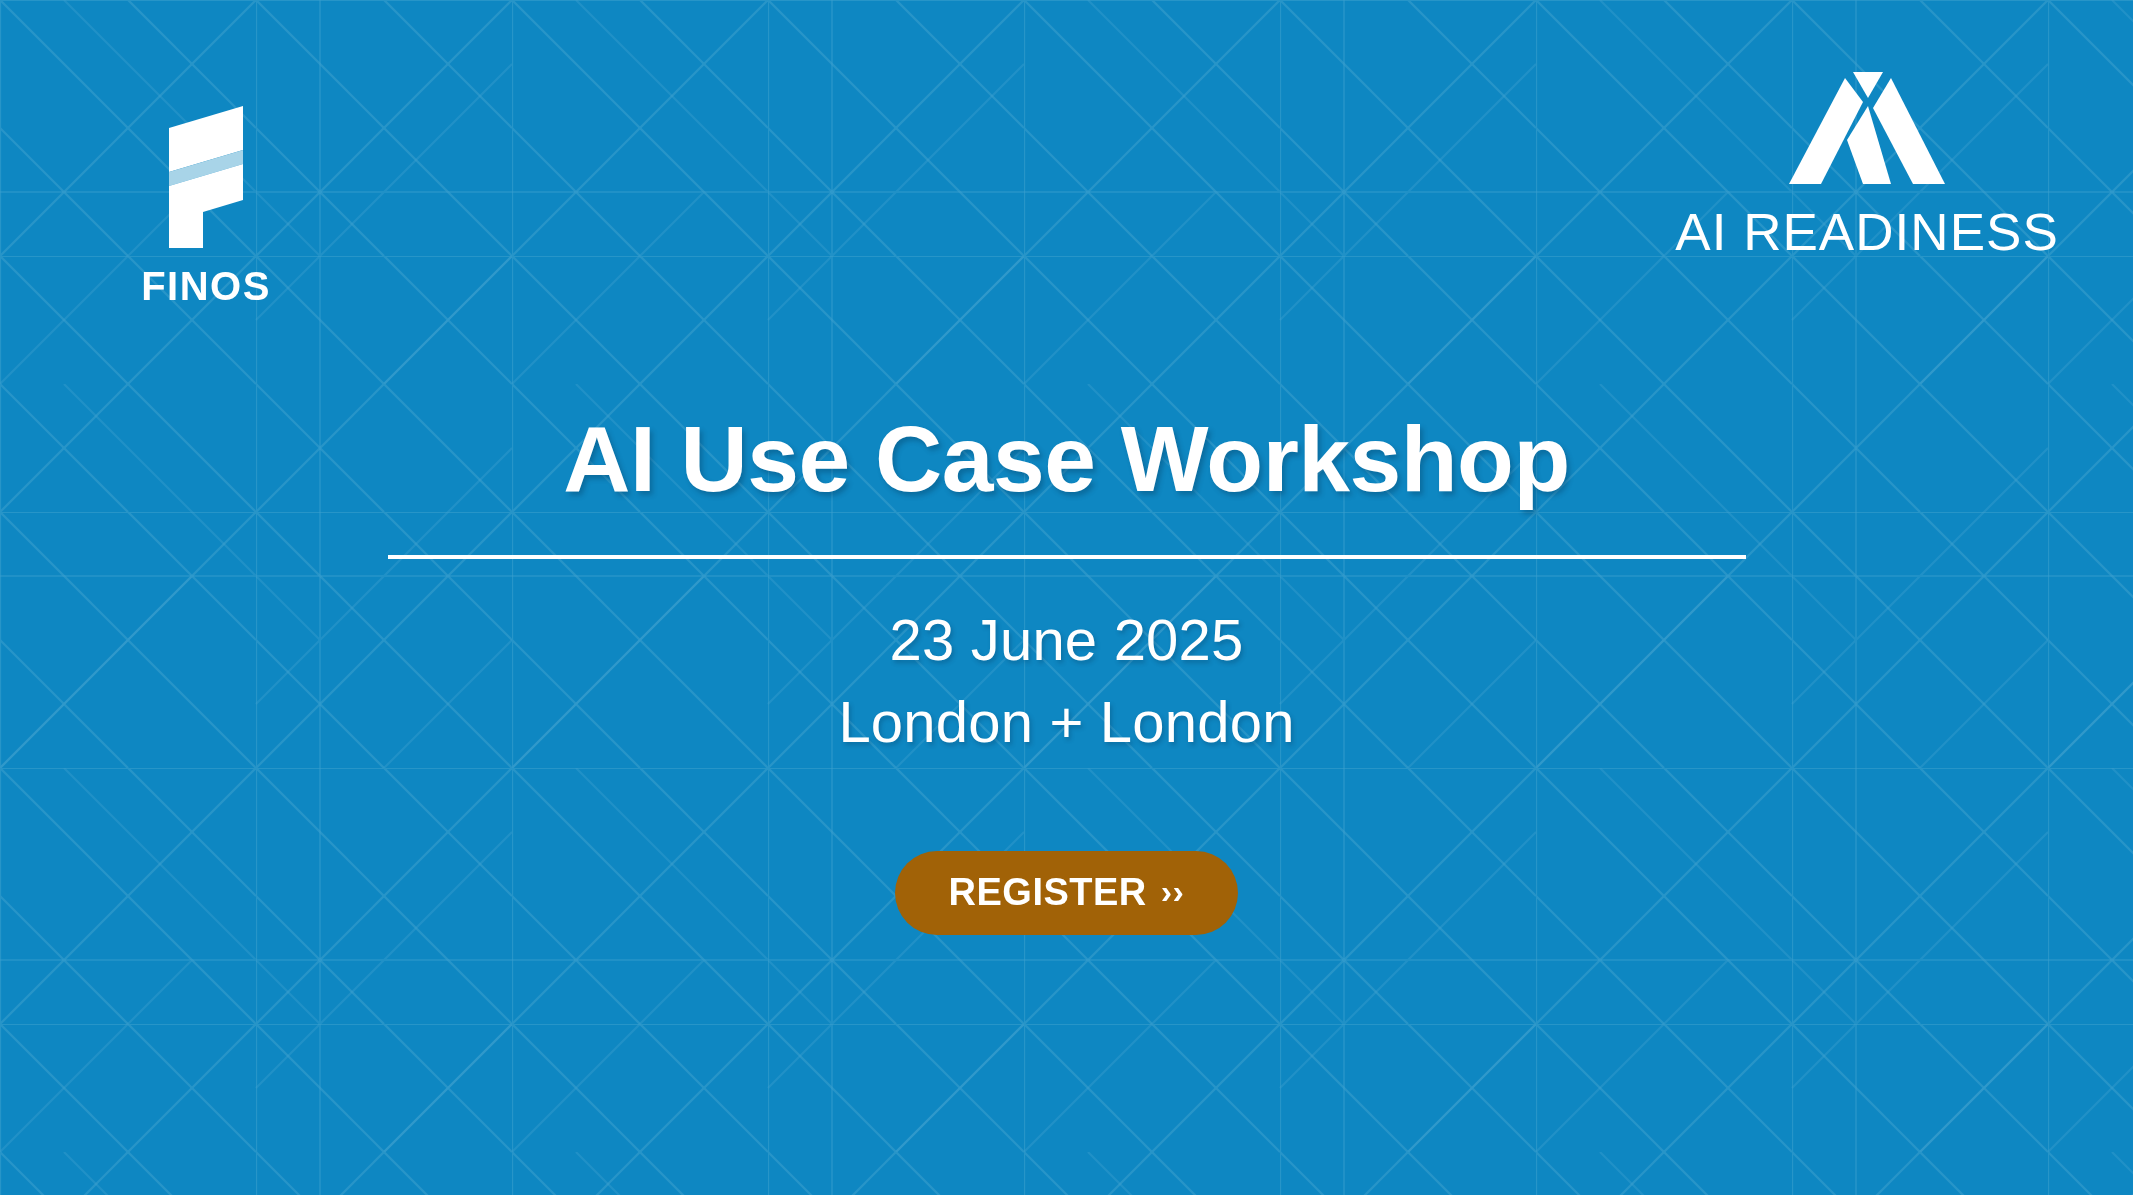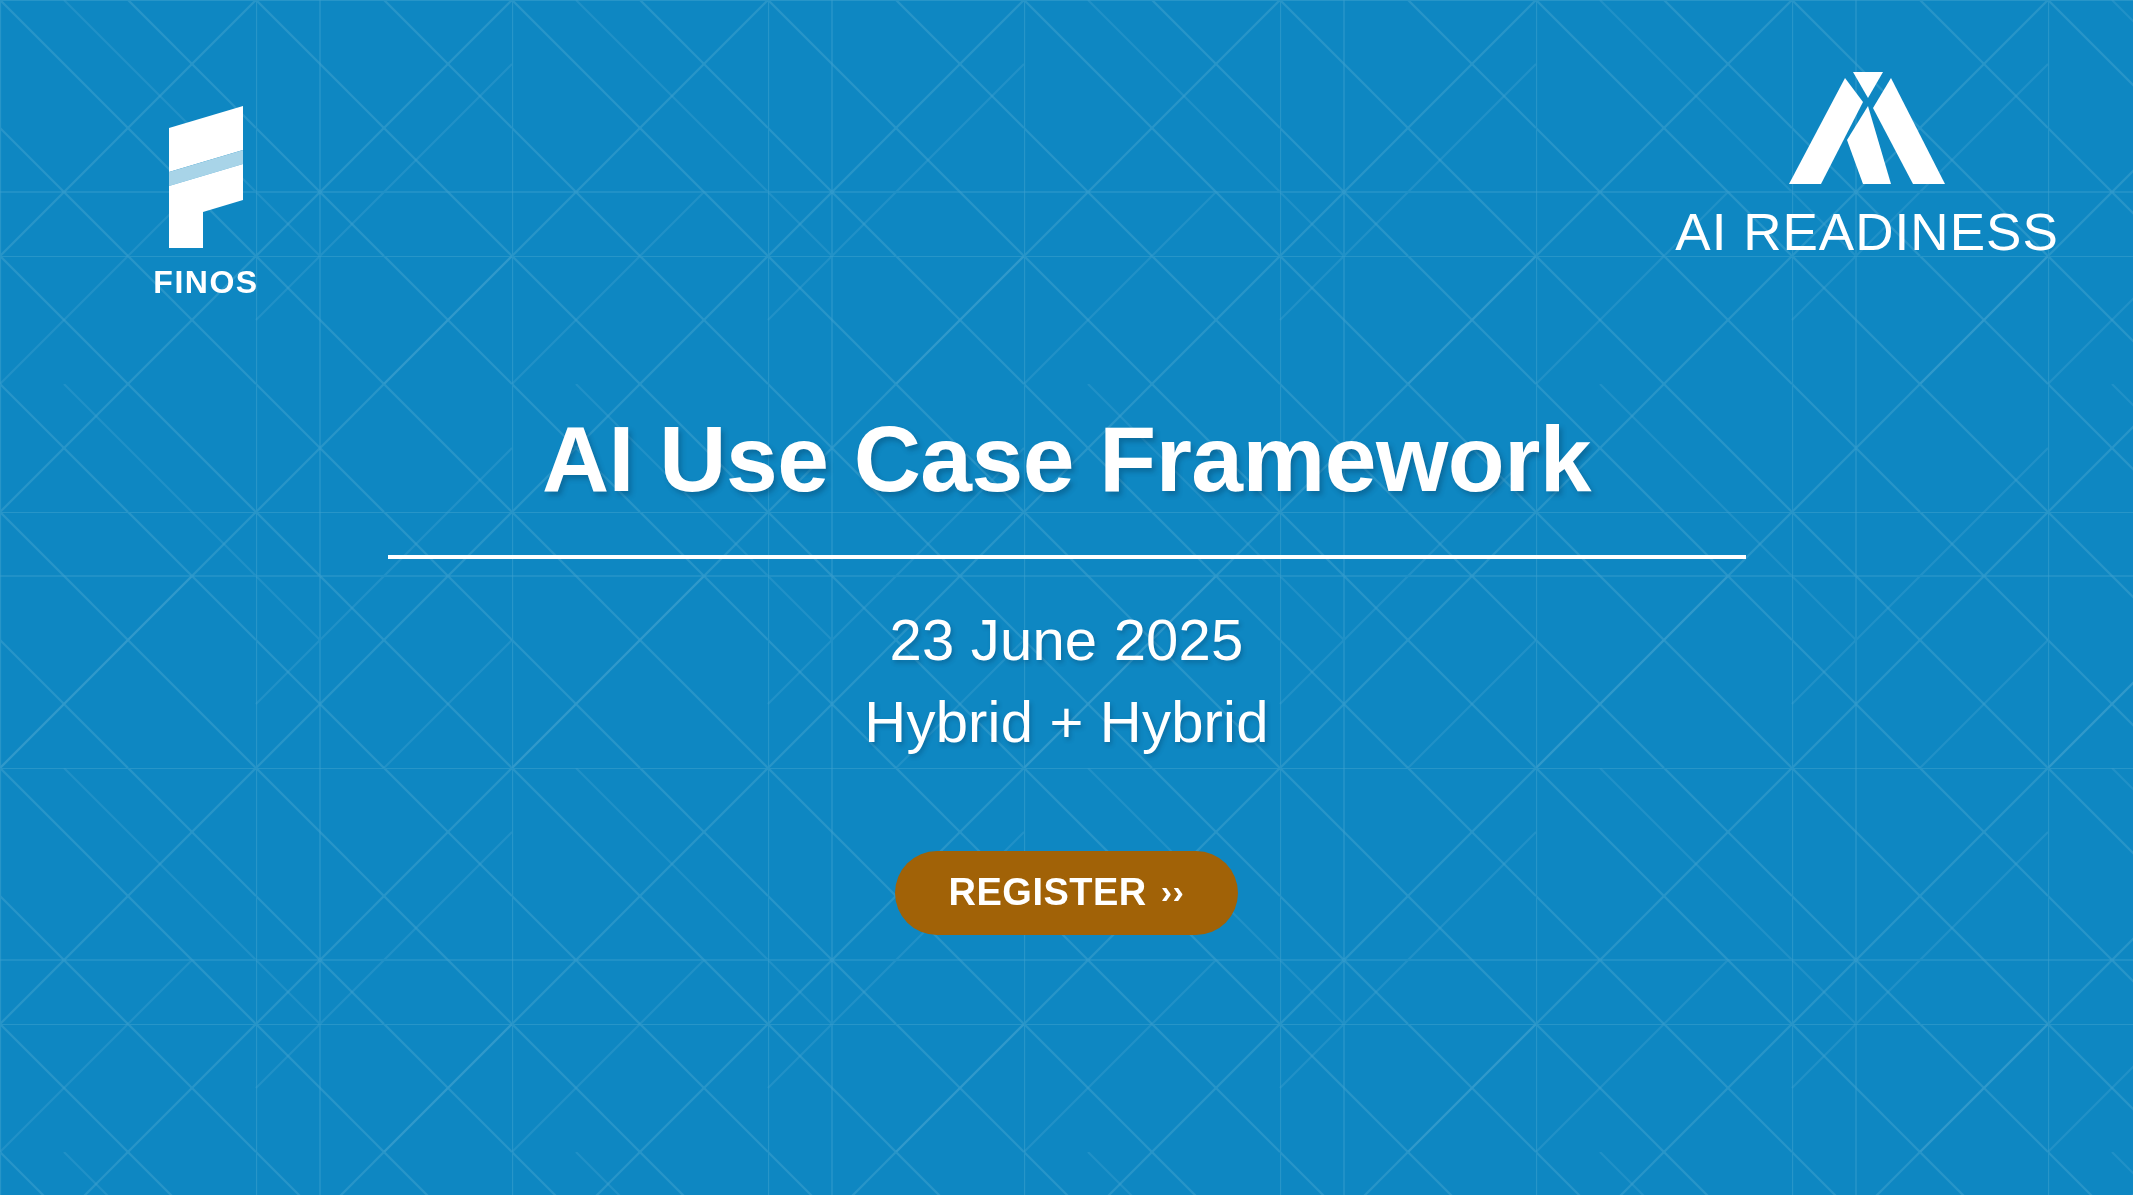--- a/index.html
+++ b/index.html
@@ -33,21 +33,21 @@
     width:220px;
     display:flex;
     flex-direction:column;
     align-items:center;
   }
   #finos-mark { width:118px; height:170px; display:block; }
   #finos-wordmark {
     margin-top:18px;
     color:#ffffff;
     font-family:"Liberation Sans", sans-serif;
-    font-size:32px;
+    font-size:40px;
     font-weight:bold;
     letter-spacing:1.5px;
     line-height:1;
     white-space:nowrap;
   }
 
   
   #aireadiness-logo {
     position:absolute;
     right:78px; top:68px;
@@ -197,29 +197,29 @@
       <polygon points="81,38 104,116 76,116 60,72" fill="#ffffff"></polygon>
 
       <polygon points="104,10 158,116 126,116 86,40" fill="#ffffff"></polygon>
     </svg>
     <div id="aireadiness-wordmark">AI READINESS</div>
   </div>
 
   <div id="content">
 
     <h1 id="event-title">
-      <span>AI Use Case Framework</span>
+      <span>AI Use Case Workshop</span>
       <br>
     </h1>
 
     <div id="title-divider"></div>
 
     <div id="event-meta">
       <span class="meta-line">23 June 2025</span>
-      <span class="meta-line">Hybrid + Hybrid</span>
+      <span class="meta-line">London + London</span>
     </div>
 
     <button id="register-button">
       <span>REGISTER</span>
       <span id="register-chevrons">››</span>
     </button>
 
   </div>
 </div>
 

